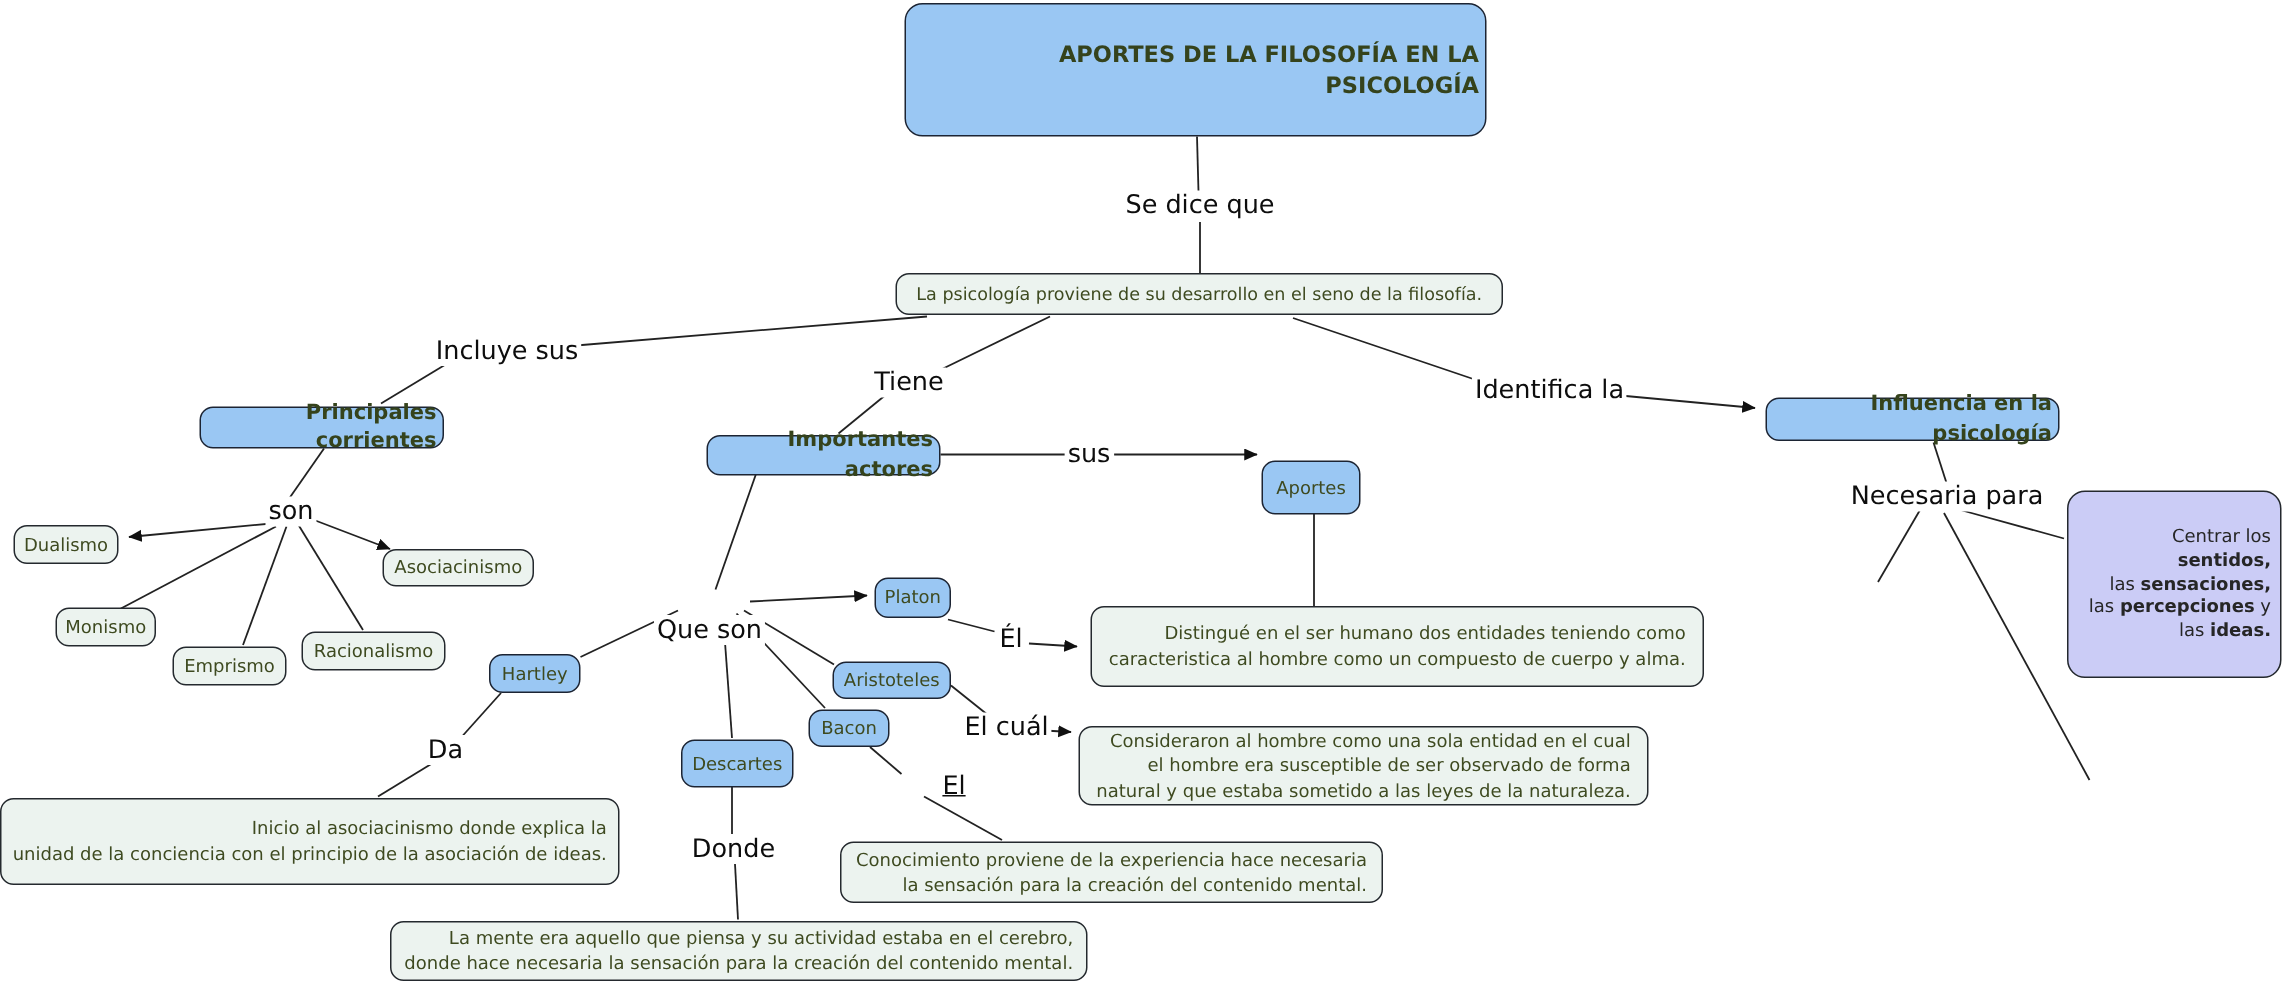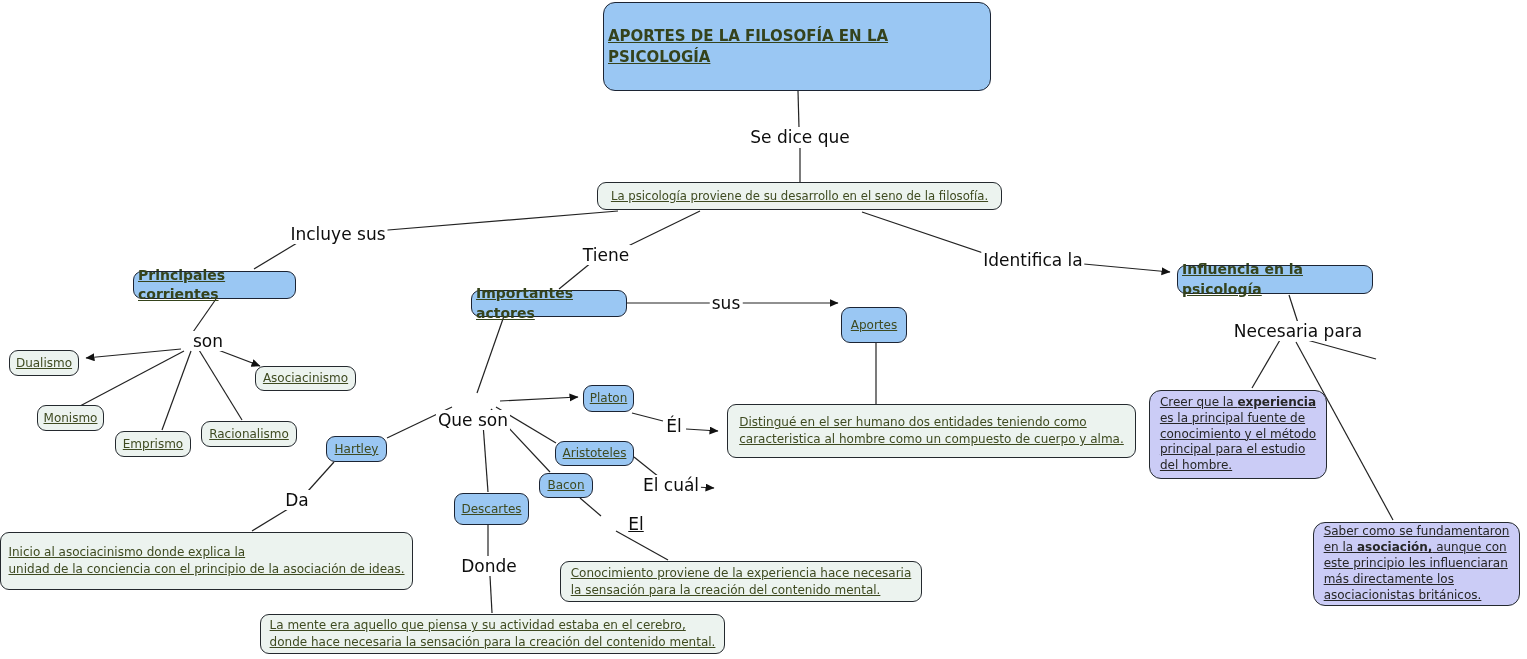--- a/index.html
+++ b/index.html
@@ -1,21 +1,21 @@
 <!DOCTYPE html>
 <html><head>
 <meta charset="utf-8">
 <style>
   html,body{margin:0;padding:0;background:#fff;}
   #map{position:relative;width:1527px;height:659px;background:#ffffff;overflow:hidden;
        font-family:"DejaVu Sans","Liberation Sans",sans-serif;}
   #edges{position:absolute;left:0;top:0;width:1527px;height:659px;}
   .node{position:absolute;box-sizing:border-box;display:flex;align-items:center;justify-content:center;
-        text-align:left;background:#ecf3ef;border:1.4px solid #24292e;border-radius:9px;
-        font-size:12px;line-height:1.38;color:#3e4a20;padding:1px 4px;text-decoration:underline;}
+        text-align:right;background:#ecf3ef;border:1.4px solid #24292e;border-radius:9px;
+        font-size:12px;line-height:1.38;color:#3e4a20;padding:1px 4px;}
   .blue{background:#9ac7f3;border-color:#1c2433;}
   .purple{background:#cbccf6;color:#262626;border-radius:12px;line-height:1.32;padding:4px 6px;}
   .hdr{font-weight:bold;font-size:14px;color:#35431c;}
   .title{font-weight:bold;font-size:15px;color:#35431c;border-radius:12px;}
   .pre{white-space:pre-line;}
   .lbl{position:absolute;transform:translate(-50%,-50%);font-size:17px;color:#0d0d0d;
        white-space:nowrap;background:#fff;padding:0 2px;}
   .b{font-weight:bold;}
 </style>
 </head>
@@ -89,47 +89,42 @@
   <div class="node" style="left:255px;top:366px;width:101px;height:25px;">Asociacinismo</div>
 
   <div class="node blue" style="left:583px;top:385px;width:51px;height:27px;">Platon</div>
   <div class="node blue" style="left:555px;top:441px;width:79px;height:25px;">Aristoteles</div>
   <div class="node blue" style="left:539px;top:473px;width:54px;height:25px;">Bacon</div>
   <div class="node blue" style="left:454px;top:493px;width:75px;height:32px;">Descartes</div>
   <div class="node blue" style="left:326px;top:436px;width:61px;height:26px;">Hartley</div>
 
   <div class="node pre" style="left:727px;top:404px;width:409px;height:54px;">Distingué en el ser humano dos entidades teniendo como
 caracteristica al hombre como un compuesto de cuerpo y alma.</div>
+  <div class="node pre" style="left:719px;top:484px;width:380px;height:53px;">Consideraron al hombre como una sola entidad en el cual
+el hombre era susceptible de ser observado de forma
+natural y que estaba sometido a las leyes de la naturaleza.</div>
   <div class="node pre" style="left:560px;top:561px;width:362px;height:41px;">Conocimiento proviene de la experiencia hace necesaria
 la sensación para la creación del contenido mental.</div>
   <div class="node pre" style="left:260px;top:614px;width:465px;height:40px;">La mente era aquello que piensa y su actividad estaba en el cerebro,
 donde hace necesaria la sensación para la creación del contenido mental.</div>
   <div class="node pre" style="left:0px;top:532px;width:413px;height:58px;">Inicio al asociacinismo donde explica la
 unidad de la conciencia con el principio de la asociación de ideas.</div>
 
-  <div class="node purple pre" style="left:1149px;top:390px;width:178px;height:89px;">
-    <span><span>Creer que la </span><span class="b">experiencia</span><span>
-es la principal fuente de
-conocimiento y el método
-principal para el estudio
-del hombre.</span></span>
-  </div>
-  <div class="node purple pre" style="left:1313px;top:522px;width:207px;height:84px;">
-    <span><span>Saber como se fundamentaron
-en la </span><span class="b">asociación,</span><span> aunque con
-este principio les influenciaran
-más directamente los
-asociacionistas británicos.</span></span>
+  <div class="node purple pre" style="left:1378px;top:327px;width:143px;height:125px;">
+    <span><span>Centrar los </span><span class="b">sentidos,</span><span>
+las </span><span class="b">sensaciones,</span><span>
+las </span><span class="b">percepciones</span><span> y
+las </span><span class="b">ideas.</span></span>
   </div>
 
   <div class="lbl" style="left:800px;top:137px;">Se dice que</div>
   <div class="lbl" style="left:338px;top:234px;">Incluye sus</div>
   <div class="lbl" style="left:606px;top:255px;">Tiene</div>
   <div class="lbl" style="left:1033px;top:260px;">Identifica la</div>
-  <div class="lbl" style="left:208px;top:341px;">son</div>
+  <div class="lbl" style="left:194px;top:341px;">son</div>
   <div class="lbl" style="left:726px;top:303px;">sus</div>
   <div class="lbl" style="left:473px;top:420px;">Que son</div>
   <div class="lbl" style="left:674px;top:426px;">Él</div>
   <div class="lbl" style="left:671px;top:485px;">El cuál</div>
   <div class="lbl" style="left:636px;top:524px;text-decoration:underline;">El</div>
   <div class="lbl" style="left:489px;top:566px;">Donde</div>
   <div class="lbl" style="left:297px;top:500px;">Da</div>
   <div class="lbl" style="left:1298px;top:331px;">Necesaria para</div>
 
 </div>

